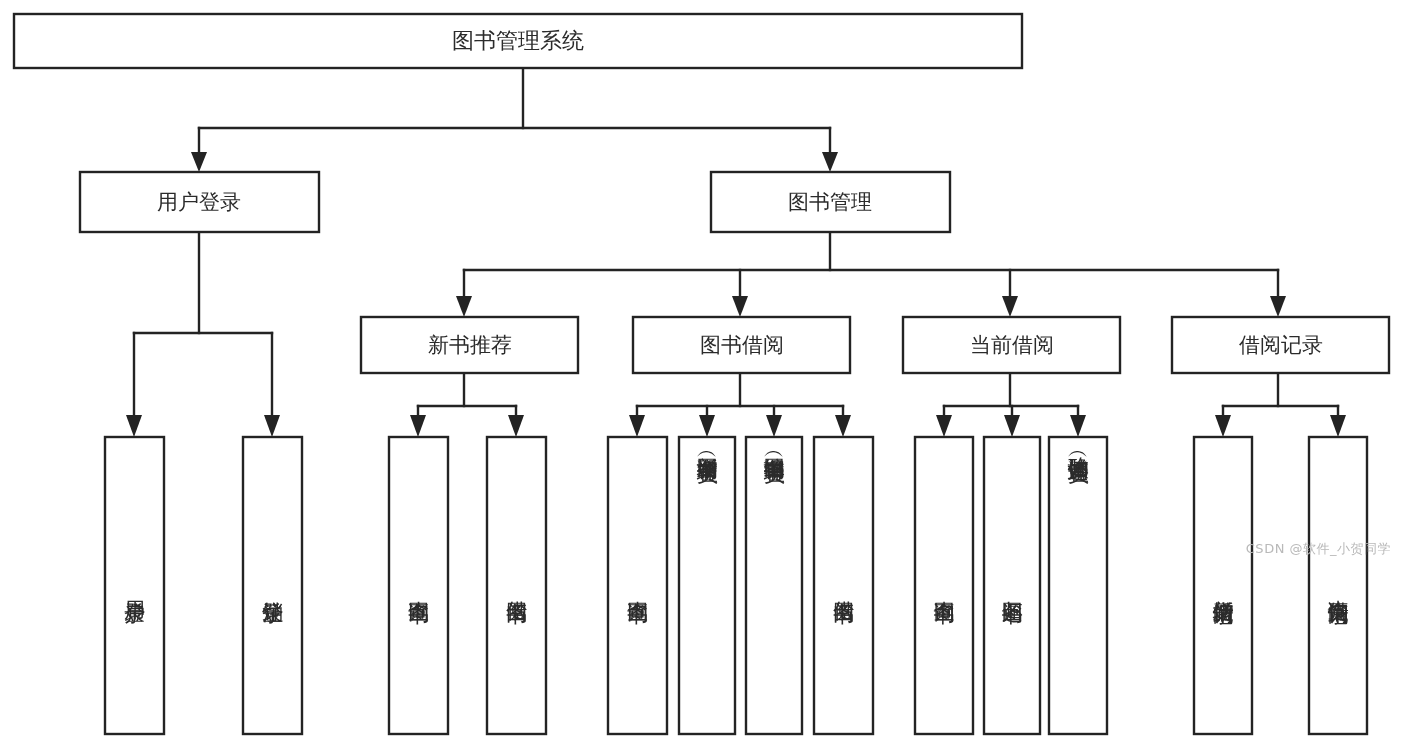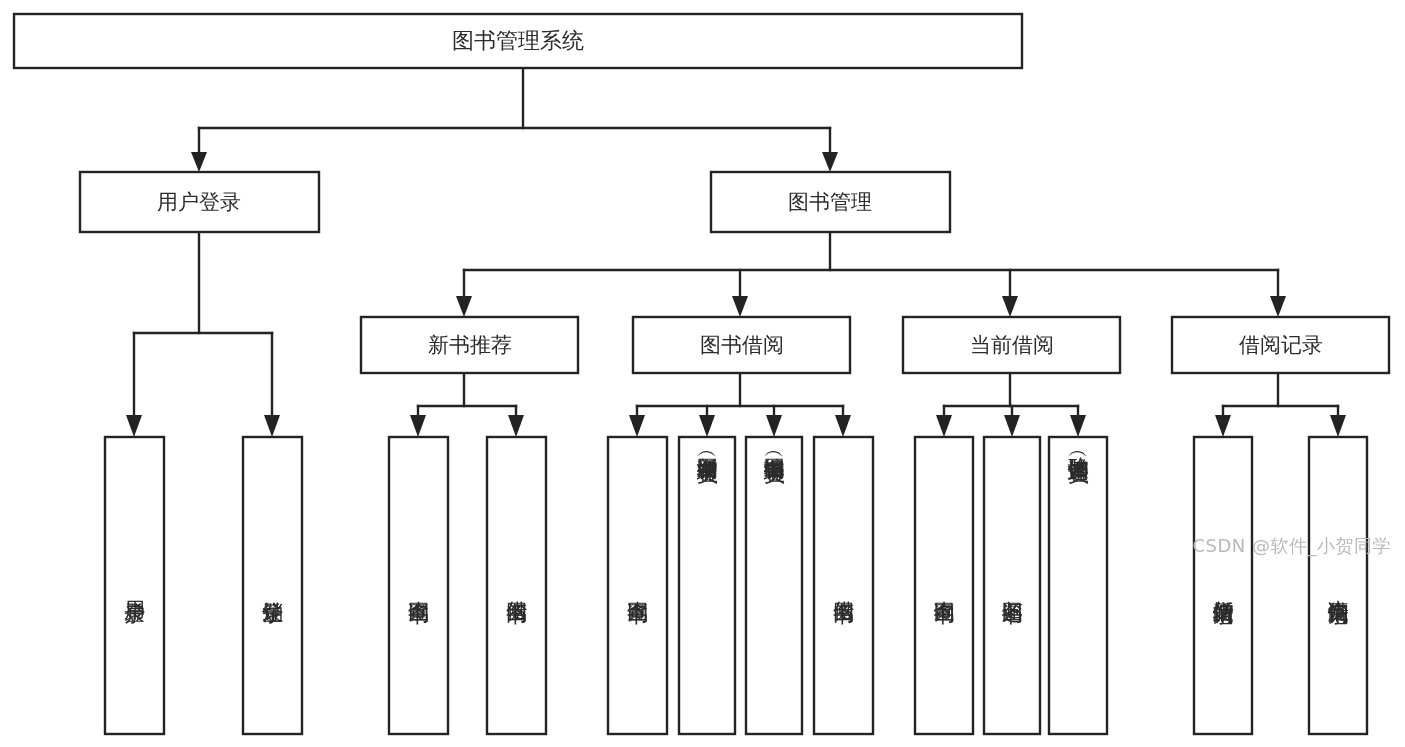--- a/index.html
+++ b/index.html
@@ -72,21 +72,21 @@
     color: #2b2b2b;
     letter-spacing: 1px;
     white-space: nowrap;
     text-align: center;
   }
   .watermark {
     position: absolute;
     right: 14px;
     bottom: 8px;
     font-family: "DejaVu Sans", "Liberation Sans", sans-serif;
-    font-size: 18px;
+    font-size: 13px;
     color: #b9b9b9;
     letter-spacing: 0.5px;
     user-select: none;
     text-align: center;
   }
 </style>
 </head>
 <body>
 
 <div id="diagram-root">

